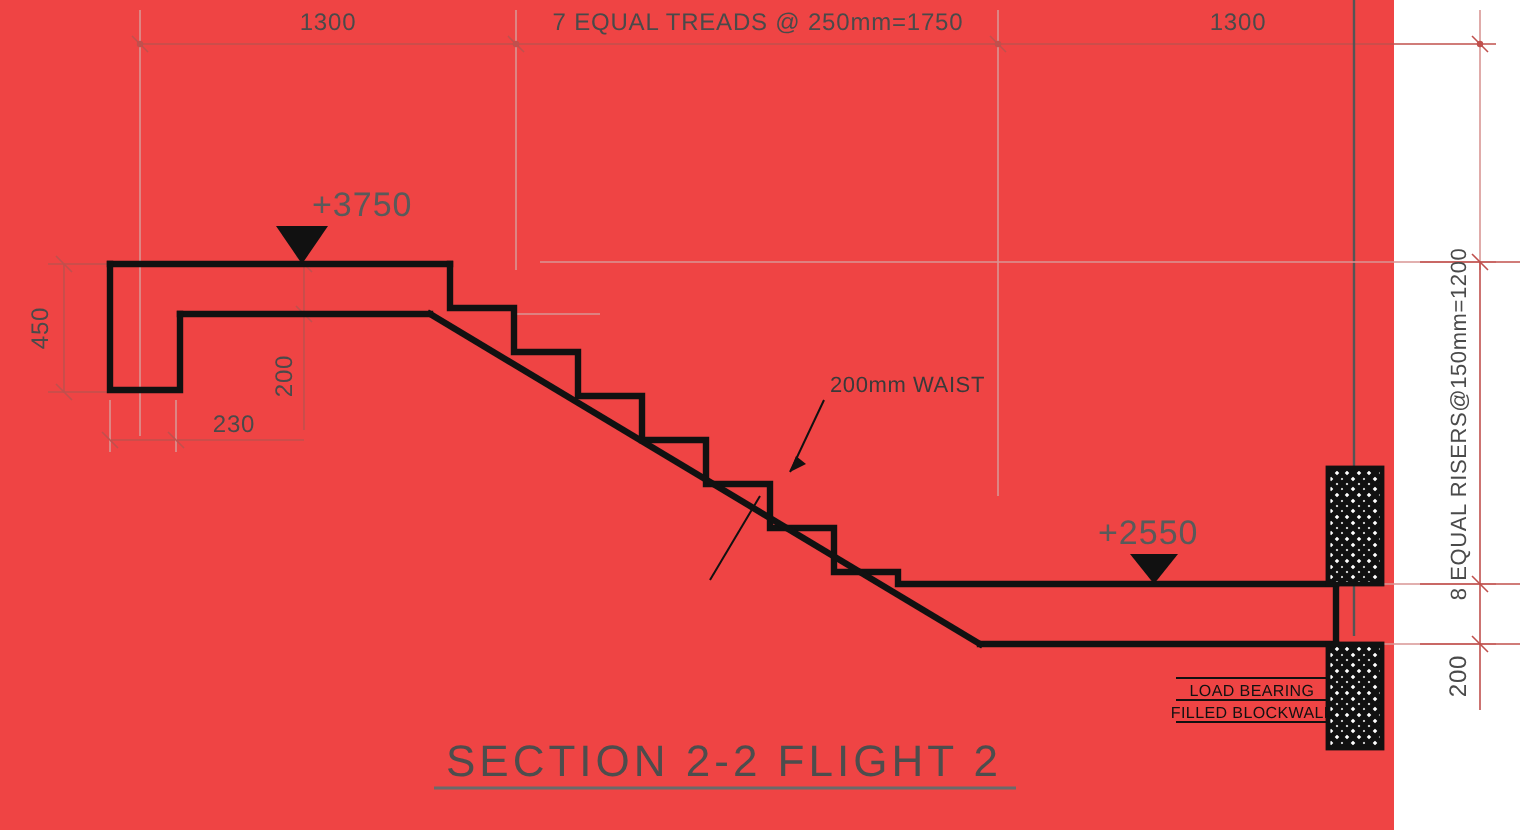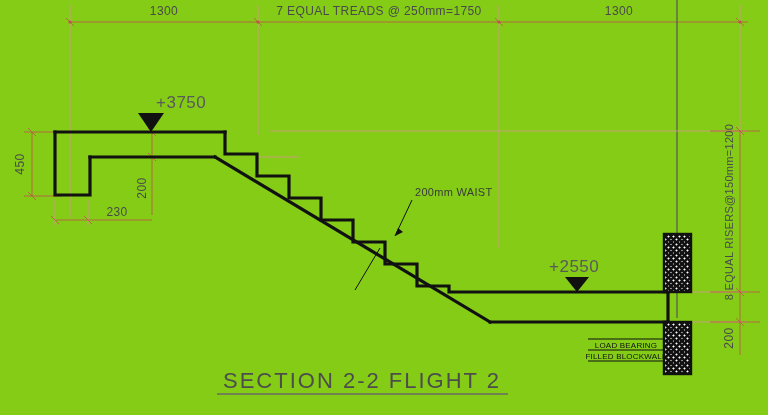--- a/index.html
+++ b/index.html
@@ -1,18 +1,18 @@
 <!DOCTYPE html>
 <html><head>
 <meta charset="utf-8">
 <style>
   html,body{margin:0;padding:0;background:#ffffff;}
   body{width:768px;height:415px;overflow:hidden;
        font-family:"Liberation Sans", sans-serif;}
-  #sheet{position:relative;width:768px;height:415px;background:#84cc16;text-align:center;}
+  #sheet{position:relative;width:697px;height:415px;background:#ef4444;text-align:center;}
   svg{display:block;}
   .dimtxt{font-family:"Liberation Sans", sans-serif;font-size:12px;fill:#4a4a4a;letter-spacing:0.4px;}
   .dimtxt-sm{font-family:"Liberation Sans", sans-serif;font-size:11px;fill:#4a4a4a;letter-spacing:0.3px;}
   .leveltxt{font-family:"Liberation Sans", sans-serif;font-size:17px;fill:#5a5a5a;letter-spacing:0.5px;}
   .notetxt{font-family:"Liberation Sans", sans-serif;font-size:11px;fill:#3a3a3a;letter-spacing:0.3px;}
   .walltxt{font-family:"Liberation Sans", sans-serif;font-size:8px;fill:#111;letter-spacing:0.2px;}
   .titletxt{font-family:"Liberation Sans", sans-serif;font-size:22px;fill:#4d4d4d;letter-spacing:2px;}
   .redline{stroke:#c0504d;stroke-width:0.8;fill:none;}
   .redline-l{stroke:#d99694;stroke-width:0.8;fill:none;}
   .blackline{stroke:#111;stroke-width:1;fill:none;}

